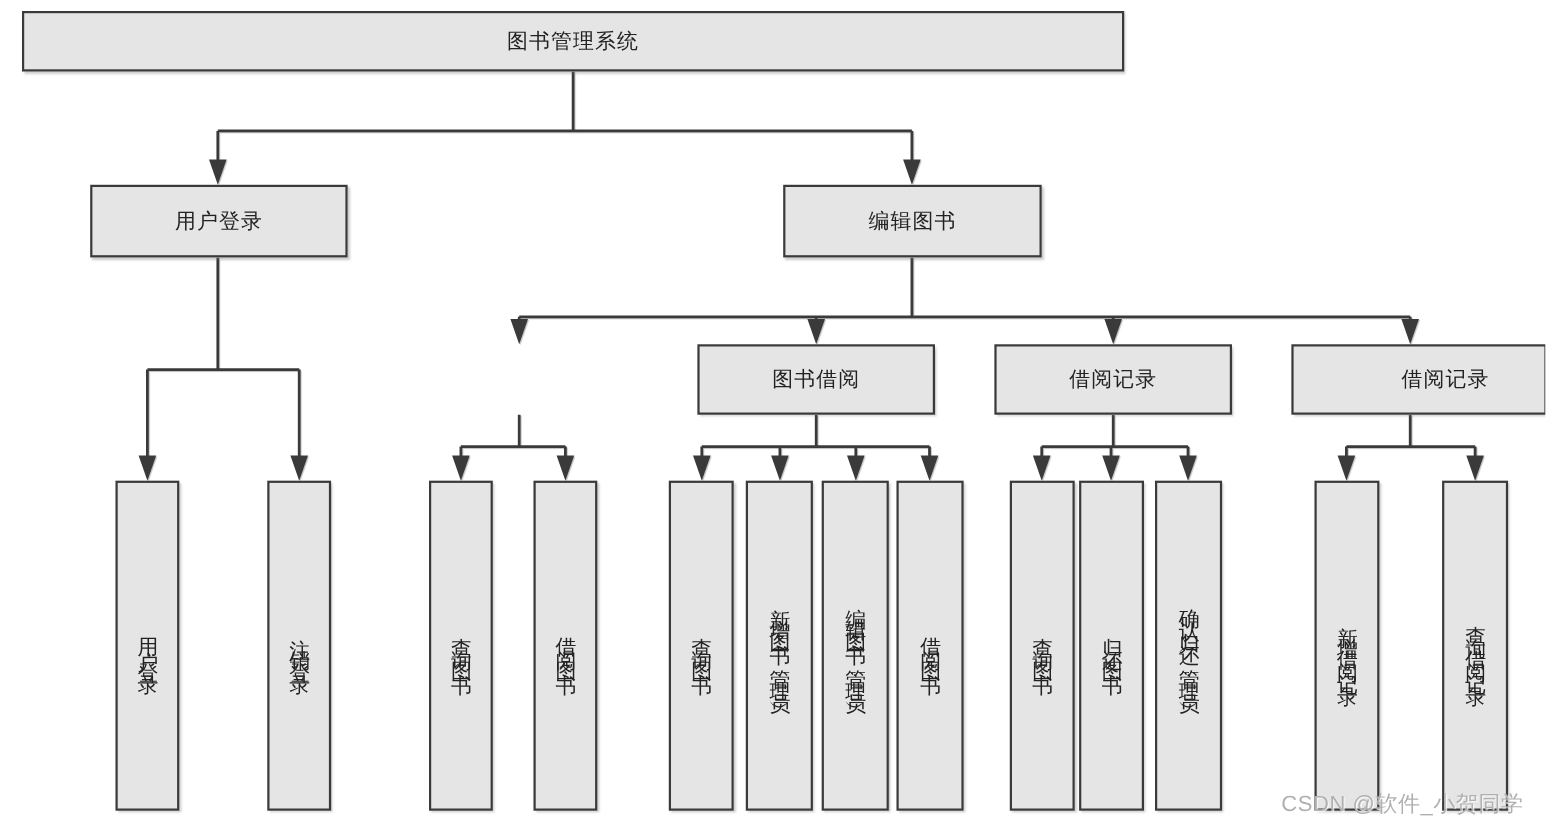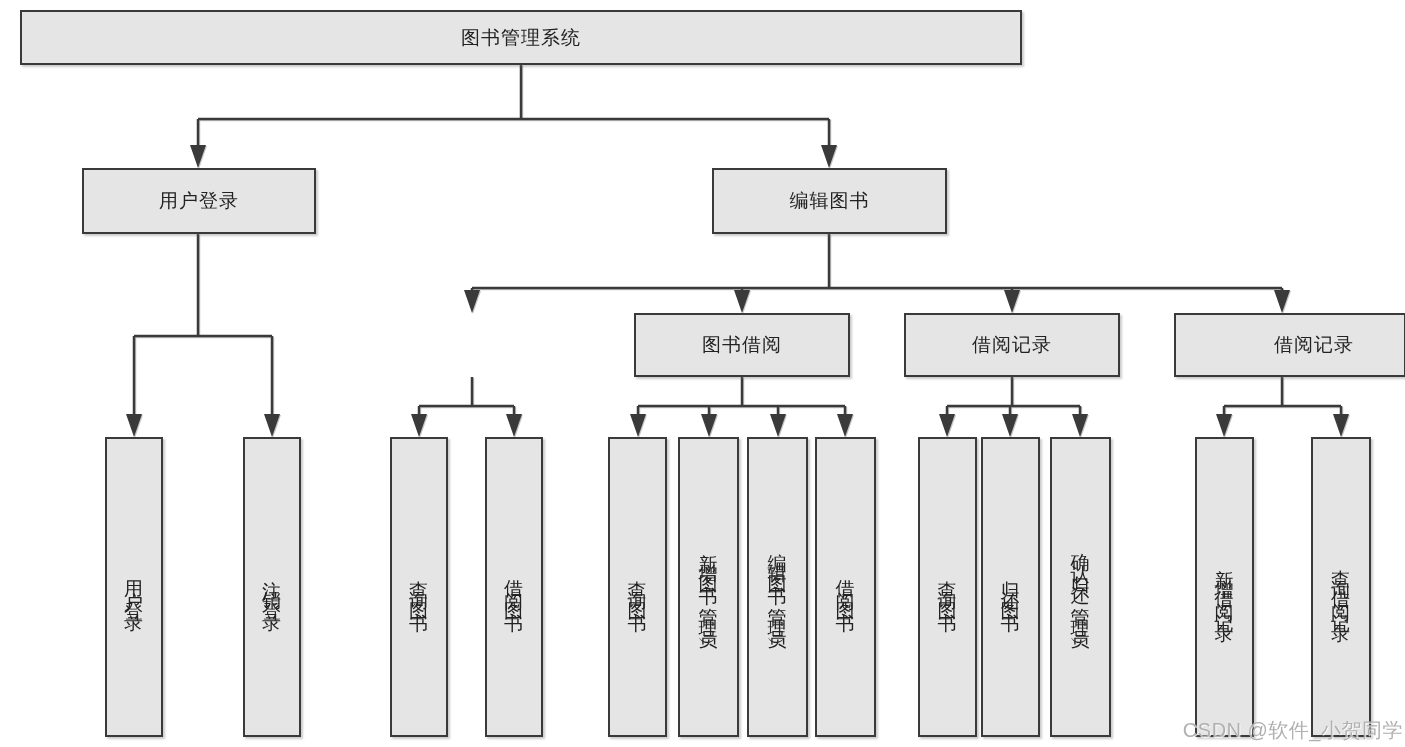--- a/index.html
+++ b/index.html
@@ -14,21 +14,21 @@
     border:2.5px solid #3a3a3a;display:flex;align-items:center;justify-content:center;
     font-size:19px;letter-spacing:1px;color:#222222;
     box-shadow:2px 2px 2px rgba(110,110,110,0.35);
     z-index:2;
   }
   .vnode{
     writing-mode:vertical-rl;text-orientation:mixed;
     letter-spacing:11px;line-height:1;padding:10px 0;
   }
   .watermark{
-    position:absolute;right:2px;bottom:3px;z-index:5;
+    position:absolute;right:20px;bottom:3px;z-index:5;
     font-size:20px;color:#b0b0b0;letter-spacing:0.5px;
     text-shadow:1px 1px 1px rgba(255,255,255,0.9);
     white-space:nowrap;
   }
 </style>
 </head>
 <body>
 
 <div class="canvas">
 

